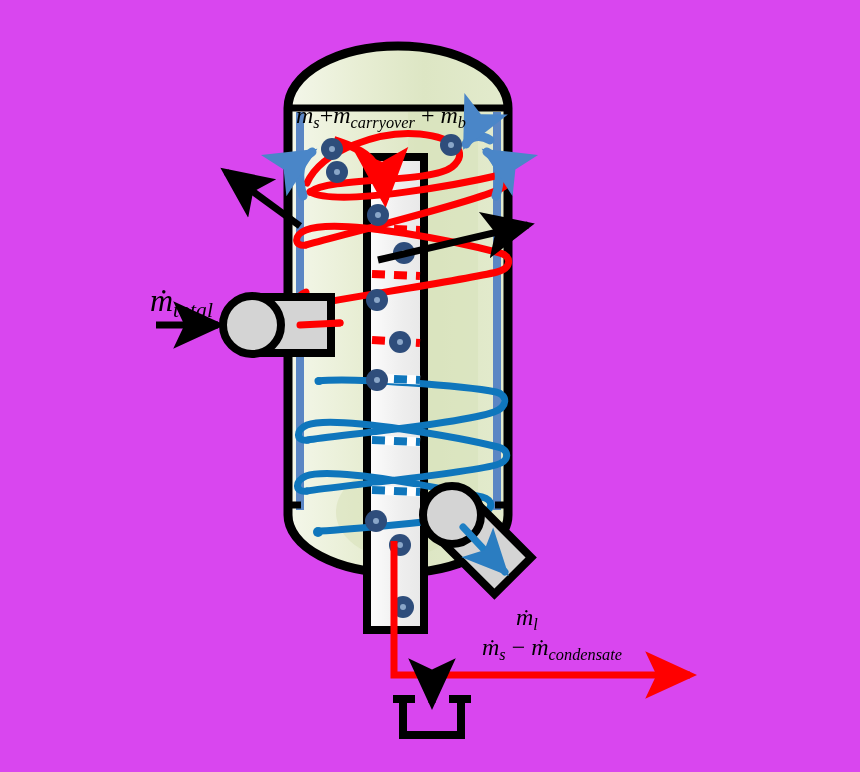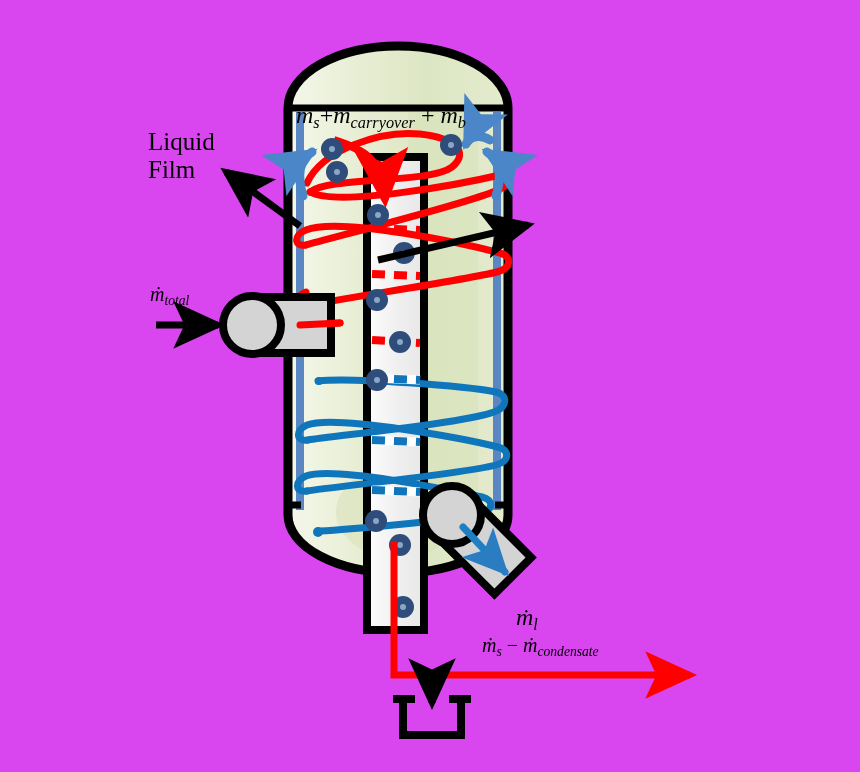--- a/index.html
+++ b/index.html
@@ -57,31 +57,31 @@
     top: 128px;
     text-align: left;
   }
   #label-droplet-carryover {
     left: 534px;
     top: 197px;
   }
   #label-m-total {
     left: 150px;
     top: 283px;
-    font-size: 20px;
+    font-size: 32px;
   }
   #label-m-l {
     left: 516px;
     top: 604px;
     font-size: 24px;
   }
   #label-bottom {
     left: 482px;
     top: 634px;
-    font-size: 20px;
+    font-size: 24px;
   }
 </style>
 </head>
 <body>
 
 <div id="stage">
 
   <svg id="diagram" viewBox="0 0 860 772">
     <defs>
       <linearGradient id="vesselGrad" x1="0" y1="0" x2="1" y2="0">
@@ -310,24 +310,20 @@
       <line x1="378" y1="260" x2="528" y2="225" stroke="#000000" stroke-width="7" marker-end="url(#arrowBlack)"></line>
     </g>
   </svg>
 
   <div class="lbl" id="label-top">
     <span class="math">
       <span>ṁ</span><span class="sub">s</span><span class="op">+</span><span>ṁ</span><span class="sub">carryover</span>&nbsp;<span class="op">+</span>&nbsp;<span>ṁ</span><span class="sub">b</span>
     </span>
   </div>
 
-  <div class="lbl lbl-plain" id="label-liquid-film">
-    <div>Liquid</div>
-    <div>Film</div>
-  </div>
 
 
   <div class="lbl" id="label-m-total">
     <span class="math"><span>ṁ</span><span class="sub">total</span></span>
   </div>
 
   <div class="lbl" id="label-m-l">
     <span class="math"><span>ṁ</span><span class="sub">l</span></span>
   </div>
 

